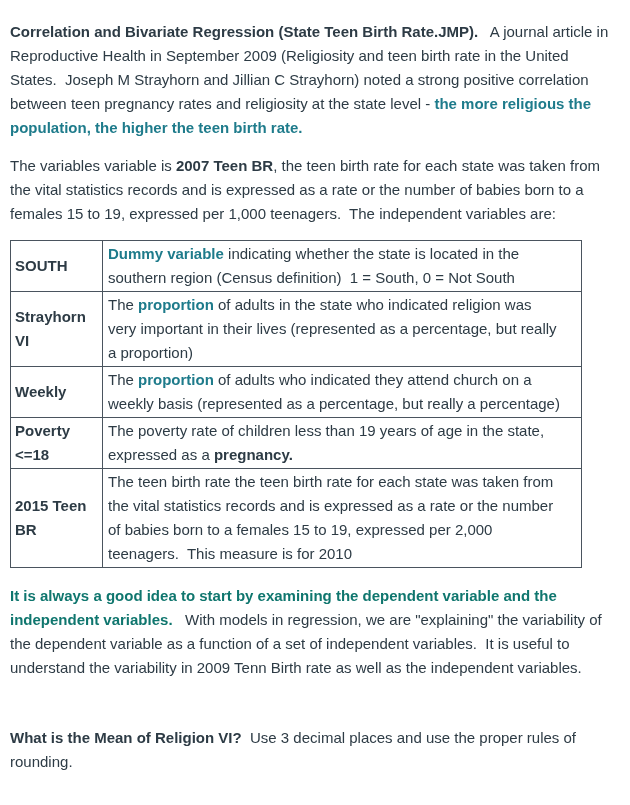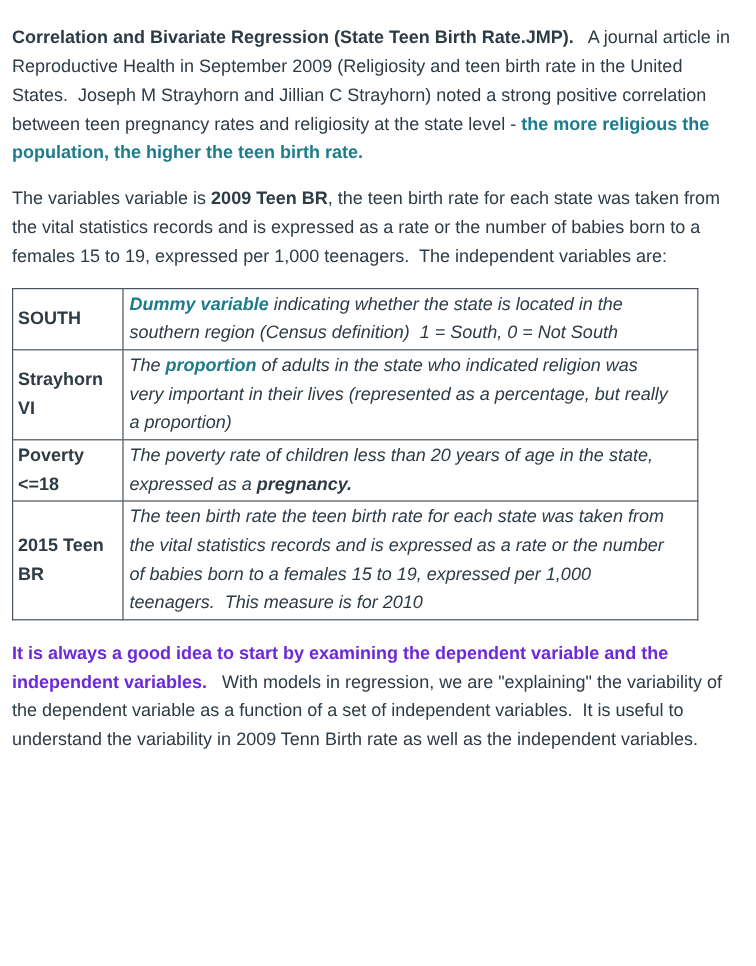--- a/index.html
+++ b/index.html
@@ -13,21 +13,21 @@
     color: #2d3b45;
     font-size: 15px;
     line-height: 24px;
   }
   .para {
     margin: 0 0 14px 0;
     white-space: pre-wrap;
   }
   .b { font-weight: bold; }
   .teal { color: #1e7b8b; }
-  .blue { color: #6d28d9; }
+  .blue { color: #0f766e; }
   table.vars {
     border-collapse: collapse;
     margin: 8px 13px 16px 0;
     width: 572px;
     table-layout: fixed;
   }
   .vars td {
     border: 1px solid #4a545e;
     vertical-align: middle;
     font-size: 15px;
@@ -35,44 +35,48 @@
   }
   .vars .c1 {
     width: 92px;
     font-weight: bold;
     padding: 1px 4px 1px 4px;
     white-space: normal;
   }
   .vars .c2 {
     padding: 1px 20px 1px 5px;
     white-space: pre-wrap;
-    font-style: italic;
   }
   .question { margin-top: 46px; }
 </style>
 </head>
 <body>
 
 <div class="page">
     <p class="para"><span class="b">Correlation and Bivariate Regression (State Teen Birth Rate.JMP).</span><span>   A journal article in Reproductive Health in September 2009 (Religiosity and teen birth rate in the United States.  Joseph M Strayhorn and Jillian C Strayhorn) noted a strong positive correlation between teen pregnancy rates and religiosity at the state level - </span><span class="b teal">the more religious the population, the higher the teen birth rate.</span></p>
-    <p class="para"><span>The variables variable is </span><span class="b">2009 Teen BR</span><span>, the teen birth rate for each state was taken from the vital statistics records and is expressed as a rate or the number of babies born to a females 15 to 19, expressed per 1,000 teenagers.  The independent variables are:</span></p>
+    <p class="para"><span>The variables variable is </span><span class="b">2007 Teen BR</span><span>, the teen birth rate for each state was taken from the vital statistics records and is expressed as a rate or the number of babies born to a females 15 to 19, expressed per 1,000 teenagers.  The independent variables are:</span></p>
     <table class="vars">
       <tbody>
         <tr>
           <td class="c1">SOUTH</td>
           <td class="c2"><span class="b teal">Dummy variable</span><span> indicating whether the state is located in the southern region (Census definition)  1 = South, 0 = Not South</span></td>
         </tr>
         <tr>
           <td class="c1">Strayhorn VI</td>
           <td class="c2"><span>The </span><span class="b teal">proportion</span><span> of adults in the state who indicated religion was very important in their lives (represented as a percentage, but really a proportion)</span></td>
         </tr>
         <tr>
+          <td class="c1">Weekly</td>
+          <td class="c2"><span>The </span><span class="b teal">proportion</span><span> of adults who indicated they attend church on a weekly basis (represented as a percentage, but really a percentage)</span></td>
+        </tr>
+        <tr>
           <td class="c1">Poverty &lt;=18</td>
-          <td class="c2"><span>The poverty rate of children less than 20 years of age in the state, expressed as a </span><span class="b">pregnancy.</span></td>
+          <td class="c2"><span>The poverty rate of children less than 19 years of age in the state, expressed as a </span><span class="b">pregnancy.</span></td>
         </tr>
         <tr>
           <td class="c1">2015 Teen BR</td>
-          <td class="c2"><span>The teen birth rate the teen birth rate for each state was taken from the vital statistics records and is expressed as a rate or the number of babies born to a females 15 to 19, expressed per 1,000 teenagers.  This measure is for 2010</span></td>
+          <td class="c2"><span>The teen birth rate the teen birth rate for each state was taken from the vital statistics records and is expressed as a rate or the number of babies born to a females 15 to 19, expressed per 2,000 teenagers.  This measure is for 2010</span></td>
         </tr>
       </tbody>
     </table>
     <p class="para"><span class="b blue">It is always a good idea to start by examining the dependent variable and the independent variables.</span><span>   With models in regression, we are "explaining" the variability of the dependent variable as a function of a set of independent variables.  It is useful to understand the variability in 2009 Tenn Birth rate as well as the independent variables.</span></p>
+    <p class="para question"><span class="b">What is the Mean of Religion VI?</span><span>  Use 3 decimal places and use the proper rules of rounding.</span></p>
   </div>
 
 </body></html>

